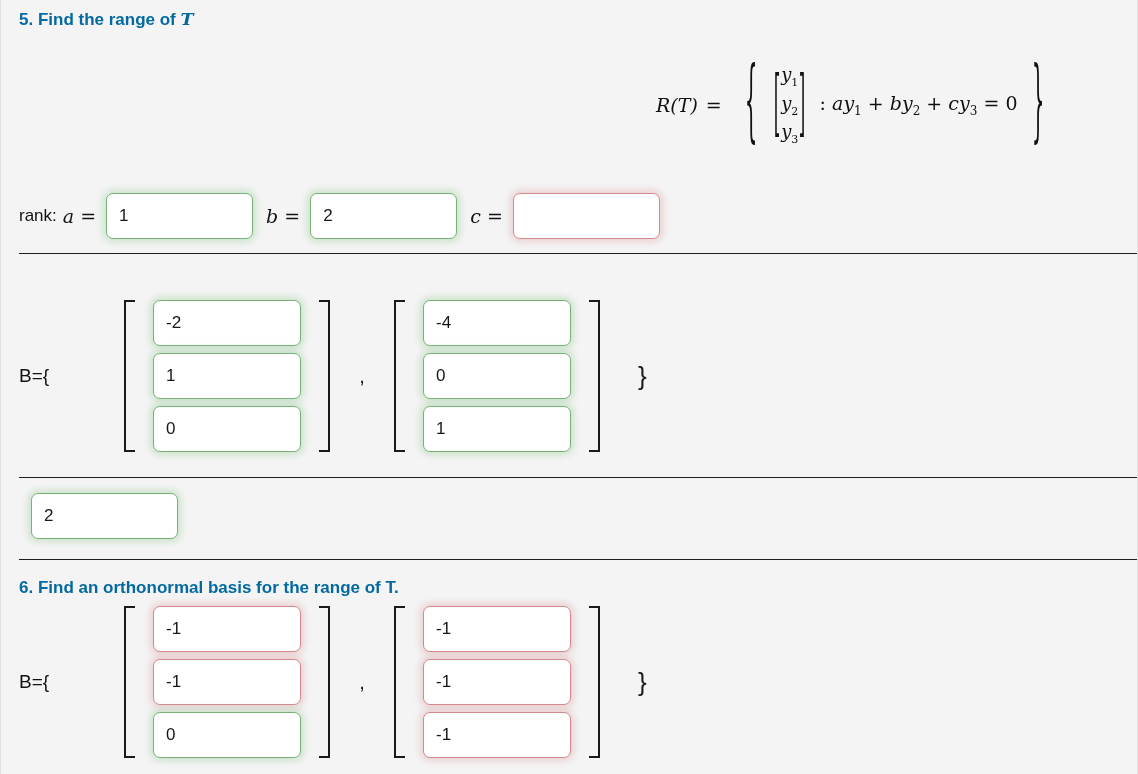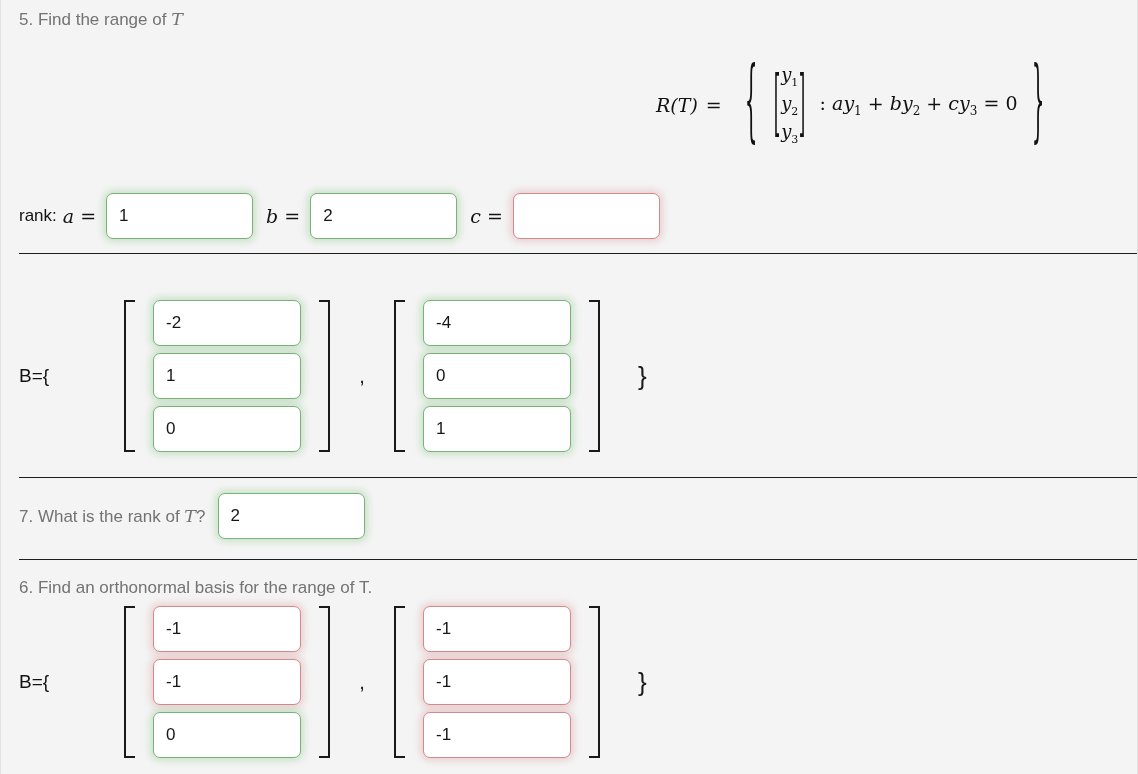--- a/index.html
+++ b/index.html
@@ -23,22 +23,23 @@
     background: #f4f4f4;
     box-sizing: border-box;
     border-left: 1px solid #e2e2e2;
     border-right: 1px solid #e2e2e2;
   }
 
   
   .q-text {
     font-size: 17px;
     line-height: 22px;
-    color: #737373;
+    color: #0369a1;
     white-space: nowrap;
+    font-weight: bold;
   }
   .mathit {
     font-family: "DejaVu Serif", serif;
     font-style: italic;
     font-size: 17.5px;
   }
 
   
   .divider {
     position: absolute;
@@ -321,21 +322,20 @@
           <i class="tip-b"></i>
         </span>
     </span>
 
     <span class="rbrace">}</span>
   </div>
 
   <div class="divider" style="top:477px"></div>
 
   <div id="sec7-row">
-    <span class="q-text"><span>7. What is the rank of </span><span class="mathit">T</span><span>?</span></span>
     <input class="field ok" value="2" style="">
   </div>
 
   <div class="divider" style="top:559px"></div>
 
   <div class="q-text" id="sec8-title">6. Find an orthonormal basis for the range of T.</div>
 
   <div class="basis" id="sec8-basis">
     <span class="blabel">B={</span>
 

